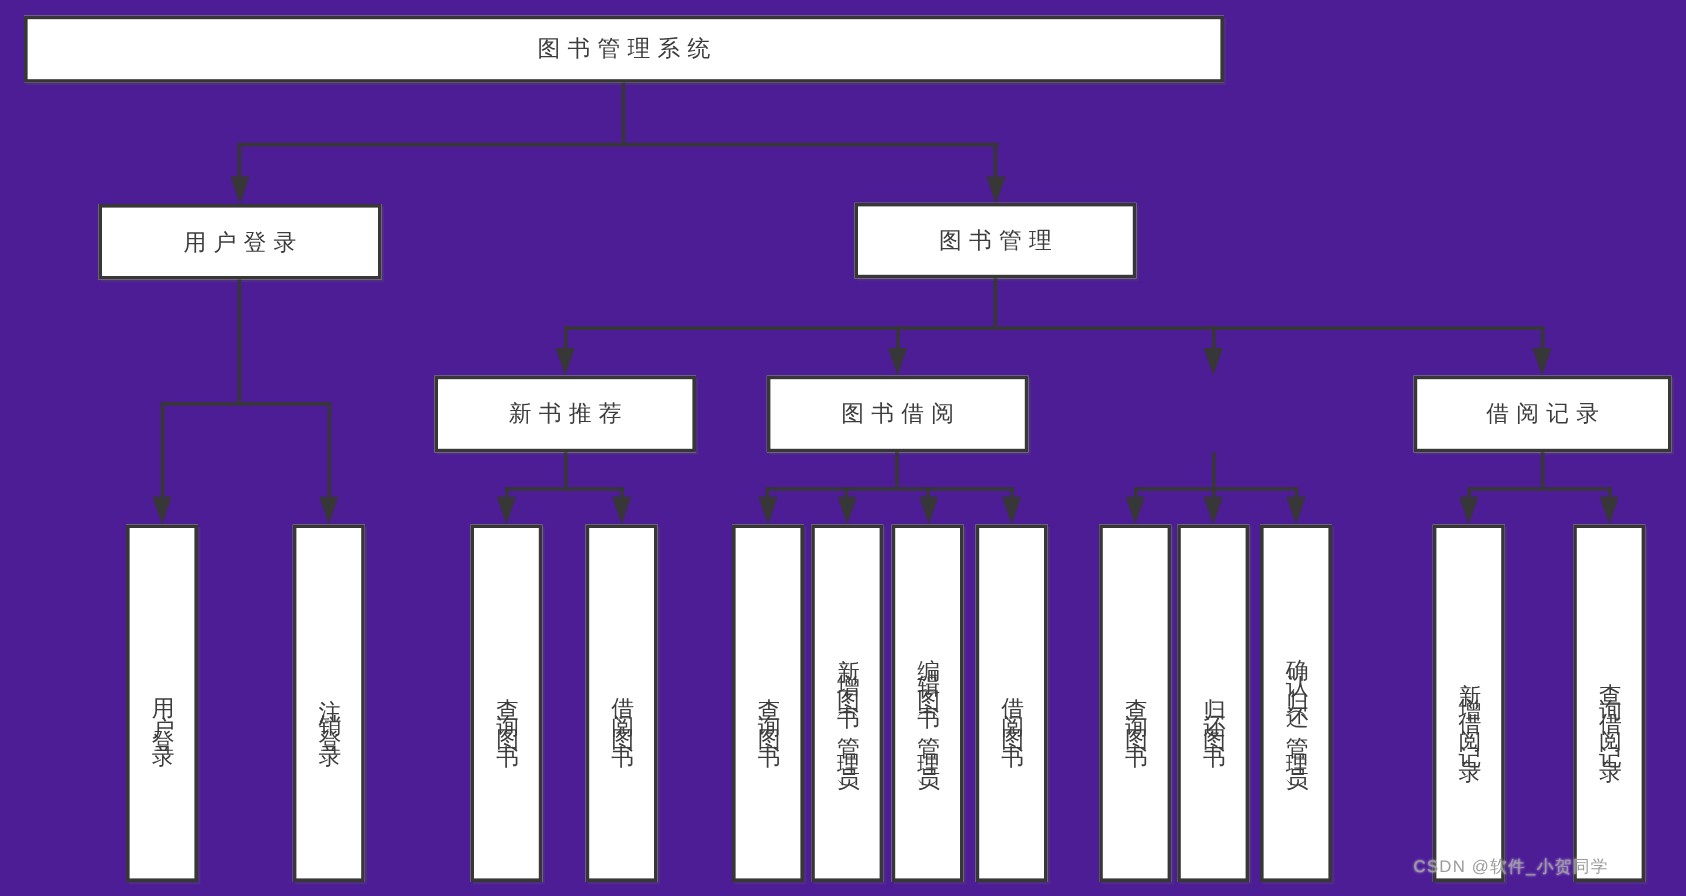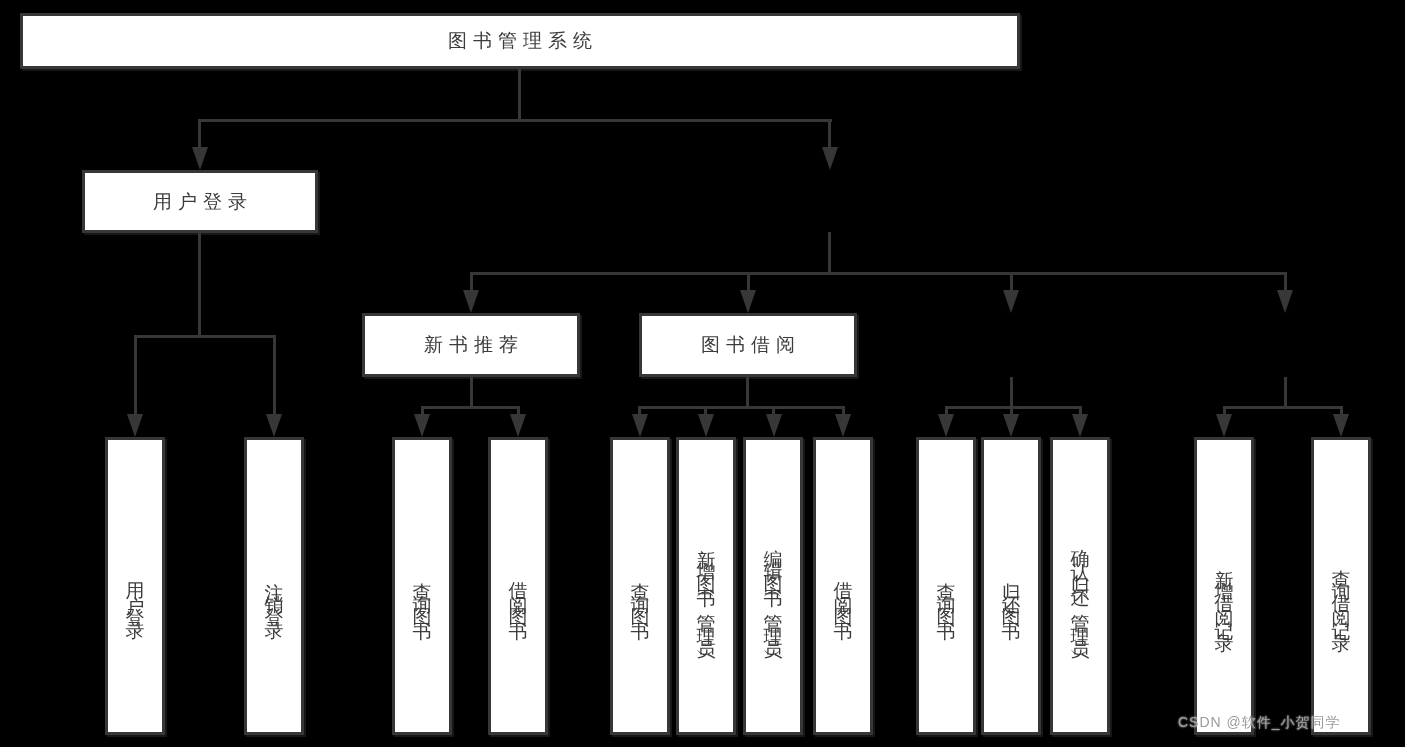--- a/index.html
+++ b/index.html
@@ -1,17 +1,17 @@
 <!DOCTYPE html>
 <html><head>
 <meta charset="utf-8">
 <style>
   html,body{margin:0;padding:0;background:#ffffff;}
   .canvas{
-    position:relative;width:1405px;height:747px;background:#000000;overflow:hidden;
+    position:relative;width:1405px;height:747px;background:#4c1d95;overflow:hidden;
     font-family:"Liberation Sans","DejaVu Sans",sans-serif;color:#3c3c3c;
   }
   .node{
     position:absolute;background:#ffffff;border:3px solid #373737;box-sizing:border-box;
     display:flex;align-items:center;justify-content:center;
     box-shadow:2px 2px 0 rgba(90,90,90,0.25);
   }
   .node.h span{
     font-size:19px;letter-spacing:6px;padding-left:6px;white-space:nowrap;color:#3c3c3c;
   }
@@ -42,20 +42,23 @@
   <div class="line" style="left:518px;top:69px;width:3px;height:50px"></div>
   <div class="line" style="left:198px;top:119px;width:634px;height:3px"></div>
   <div class="line" style="left:198px;top:119px;width:3px;height:32px"></div>
   <div class="ahead" style="left:192px;top:147px"></div>
   <div class="line" style="left:828px;top:119px;width:3px;height:32px"></div>
   <div class="ahead" style="left:822px;top:147px"></div>
 
   <div class="node h" style="left:82px;top:170px;width:236px;height:63px">
     <span>用户登录</span>
   </div>
+  <div class="node h" style="left:712px;top:169px;width:235px;height:63px">
+    <span>图书管理</span>
+  </div>
 
   <div class="line" style="left:198px;top:233px;width:3px;height:102px"></div>
   <div class="line" style="left:134px;top:335px;width:142px;height:3px"></div>
   <div class="line" style="left:134px;top:335px;width:3px;height:80px"></div>
   <div class="ahead" style="left:127px;top:414px"></div>
   <div class="line" style="left:273px;top:335px;width:3px;height:80px"></div>
   <div class="ahead" style="left:266px;top:414px"></div>
 
   <div class="line" style="left:828px;top:232px;width:3px;height:40px"></div>
   <div class="line" style="left:470px;top:272px;width:817px;height:3px"></div>
@@ -66,20 +69,23 @@
   <div class="line" style="left:1010px;top:272px;width:3px;height:21px"></div>
   <div class="ahead" style="left:1003px;top:290px"></div>
   <div class="line" style="left:1284px;top:272px;width:3px;height:21px"></div>
   <div class="ahead" style="left:1277px;top:290px"></div>
 
   <div class="node h" style="left:362px;top:313px;width:218px;height:64px">
     <span>新书推荐</span>
   </div>
   <div class="node h" style="left:639px;top:313px;width:218px;height:64px">
     <span>图书借阅</span>
+  </div>
+  <div class="node h" style="left:1178px;top:313px;width:215px;height:64px">
+    <span>借阅记录</span>
   </div>
 
   <div class="line" style="left:470px;top:377px;width:3px;height:29px"></div>
   <div class="line" style="left:421px;top:406px;width:99px;height:3px"></div>
   <div class="line" style="left:421px;top:406px;width:3px;height:11px"></div>
   <div class="ahead" style="left:414px;top:414px"></div>
   <div class="line" style="left:517px;top:406px;width:3px;height:11px"></div>
   <div class="ahead" style="left:510px;top:414px"></div>
 
   <div class="line" style="left:746px;top:377px;width:3px;height:29px"></div>

